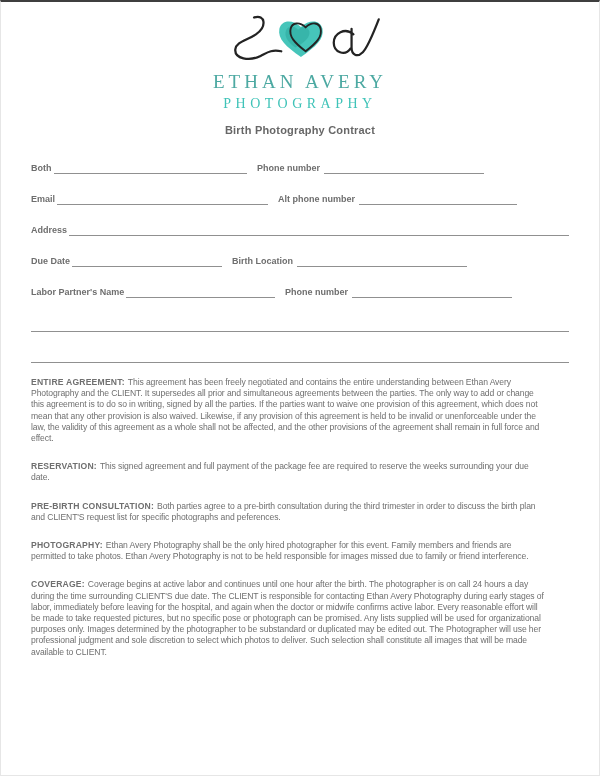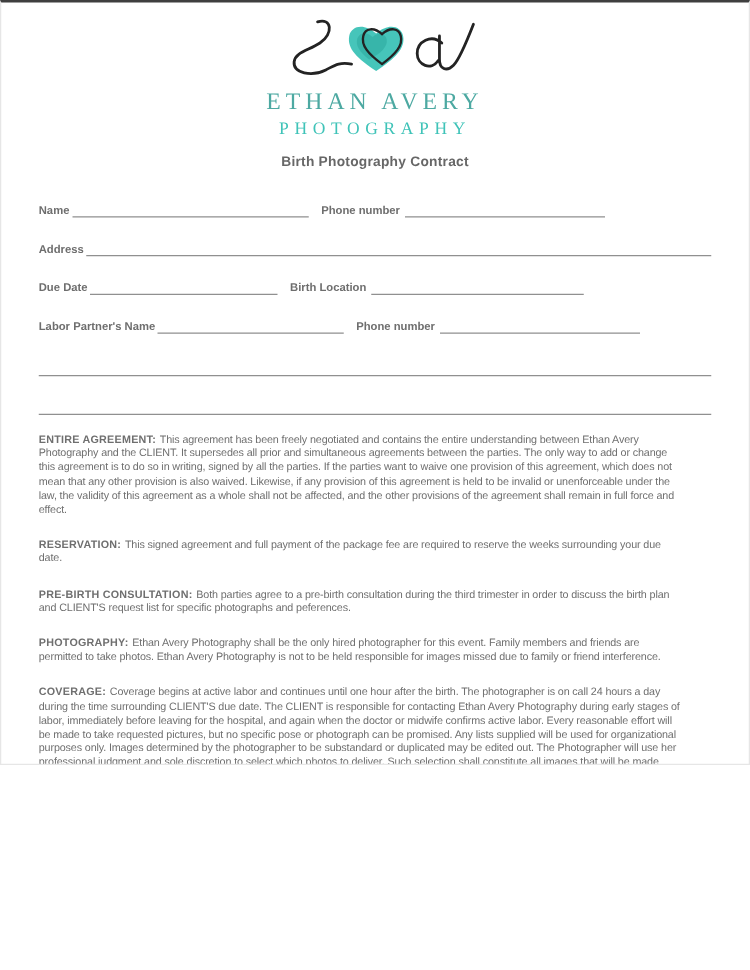--- a/index.html
+++ b/index.html
@@ -1,17 +1,17 @@
 <!DOCTYPE html>
 <html><head>
 <meta charset="utf-8">
 <style>
   html,body{margin:0;padding:0;background:#ffffff;}
   body{width:600px;height:776px;font-family:"Liberation Sans",sans-serif;color:#6b6b6b;-webkit-font-smoothing:antialiased;}
-  .page{position:relative;width:600px;height:612px;box-sizing:border-box;background:#fff;
+  .page{position:relative;width:600px;height:776px;box-sizing:border-box;background:#fff;
         border:1px solid #e6e6e6;border-top:2px solid #3f3f3f;overflow:hidden;}
   
   .header{text-align:center;padding-top:8px;}
   .logo-svg{display:block;margin:0 auto;}
   .brand1{font-family:"Liberation Serif",serif;font-size:19px;line-height:20px;letter-spacing:4px;
           color:#4da9a2;margin-top:2px;}
   .brand2{font-family:Liberation Serif, serif;font-size:14px;line-height:16px;letter-spacing:4.5px;
           color:#3fc3b8;margin-top:4px;}
   .doc-title{font-size:11px;line-height:13px;font-weight:bold;color:#676767;margin-top:12px;letter-spacing:.2px;}
   
@@ -47,26 +47,32 @@
       <path d="M152 26 C143 18 131 25 131 35 C131 45 143 50 149 41 M150 20 L150 40 C150 48 156 51 162 45 C167 40 172 28 179 10" fill="none" stroke="#232323" stroke-width="2.4" stroke-linecap="round"></path>
     </svg>
     <div class="brand1">ETHAN AVERY</div>
     <div class="brand2">PHOTOGRAPHY</div>
     <div class="doc-title">Birth Photography Contract</div>
   </div>
 
   <div class="form">
 
     <div class="frow">
-      <span class="lbl">Name</span>
+      <span class="lbl">Both</span>
       <span class="line grow"></span>
       <span class="lbl2">Phone number</span>
       <span class="line" style="width:160px;margin-right:58px;"></span>
     </div>
 
+    <div class="frow">
+      <span class="lbl">Email</span>
+      <span class="line grow"></span>
+      <span class="lbl2">Alt phone number</span>
+      <span class="line" style="width:158px;margin-right:25px;"></span>
+    </div>
 
     <div class="frow">
       <span class="lbl">Address</span>
       <span class="line grow" style="margin-right:-27px;"></span>
     </div>
 
     <div class="frow">
       <span class="lbl">Due Date</span>
       <span class="line" style="width:150px;"></span>
       <span class="lbl2">Birth Location</span>

